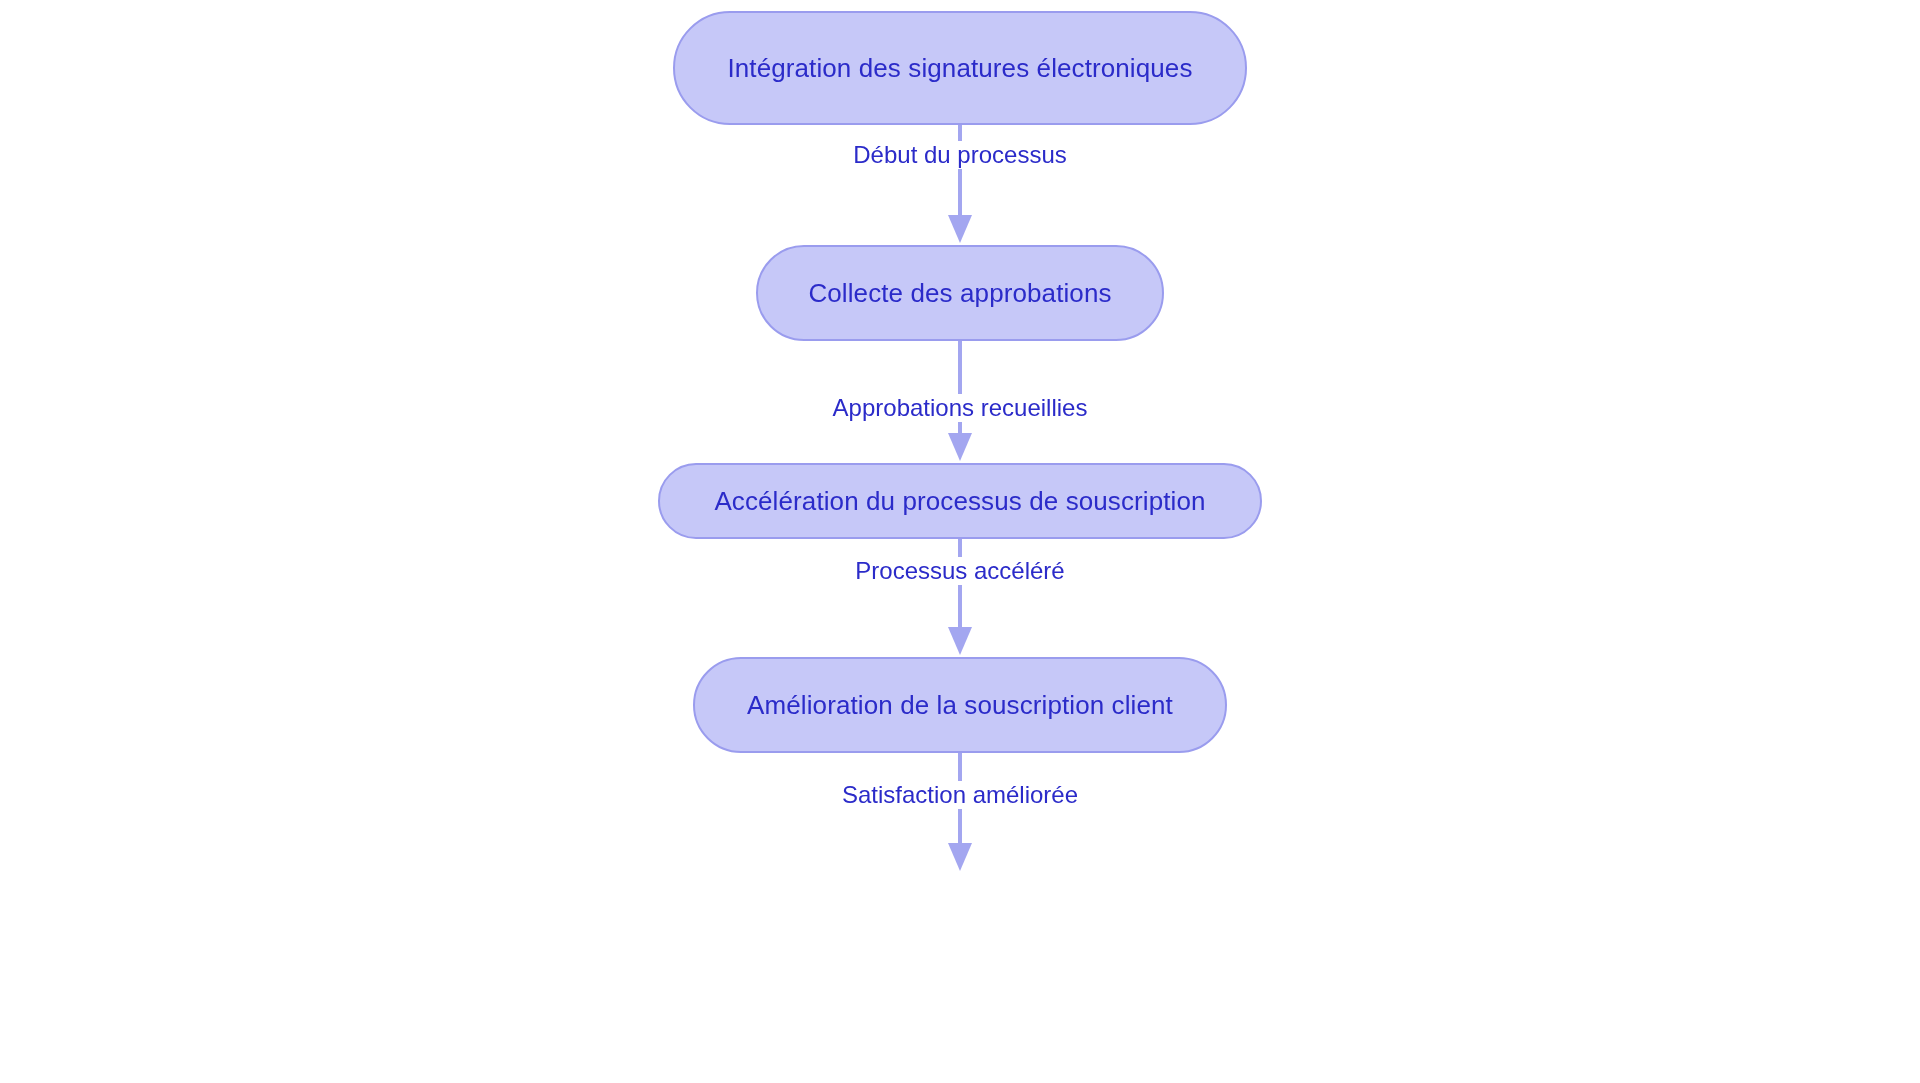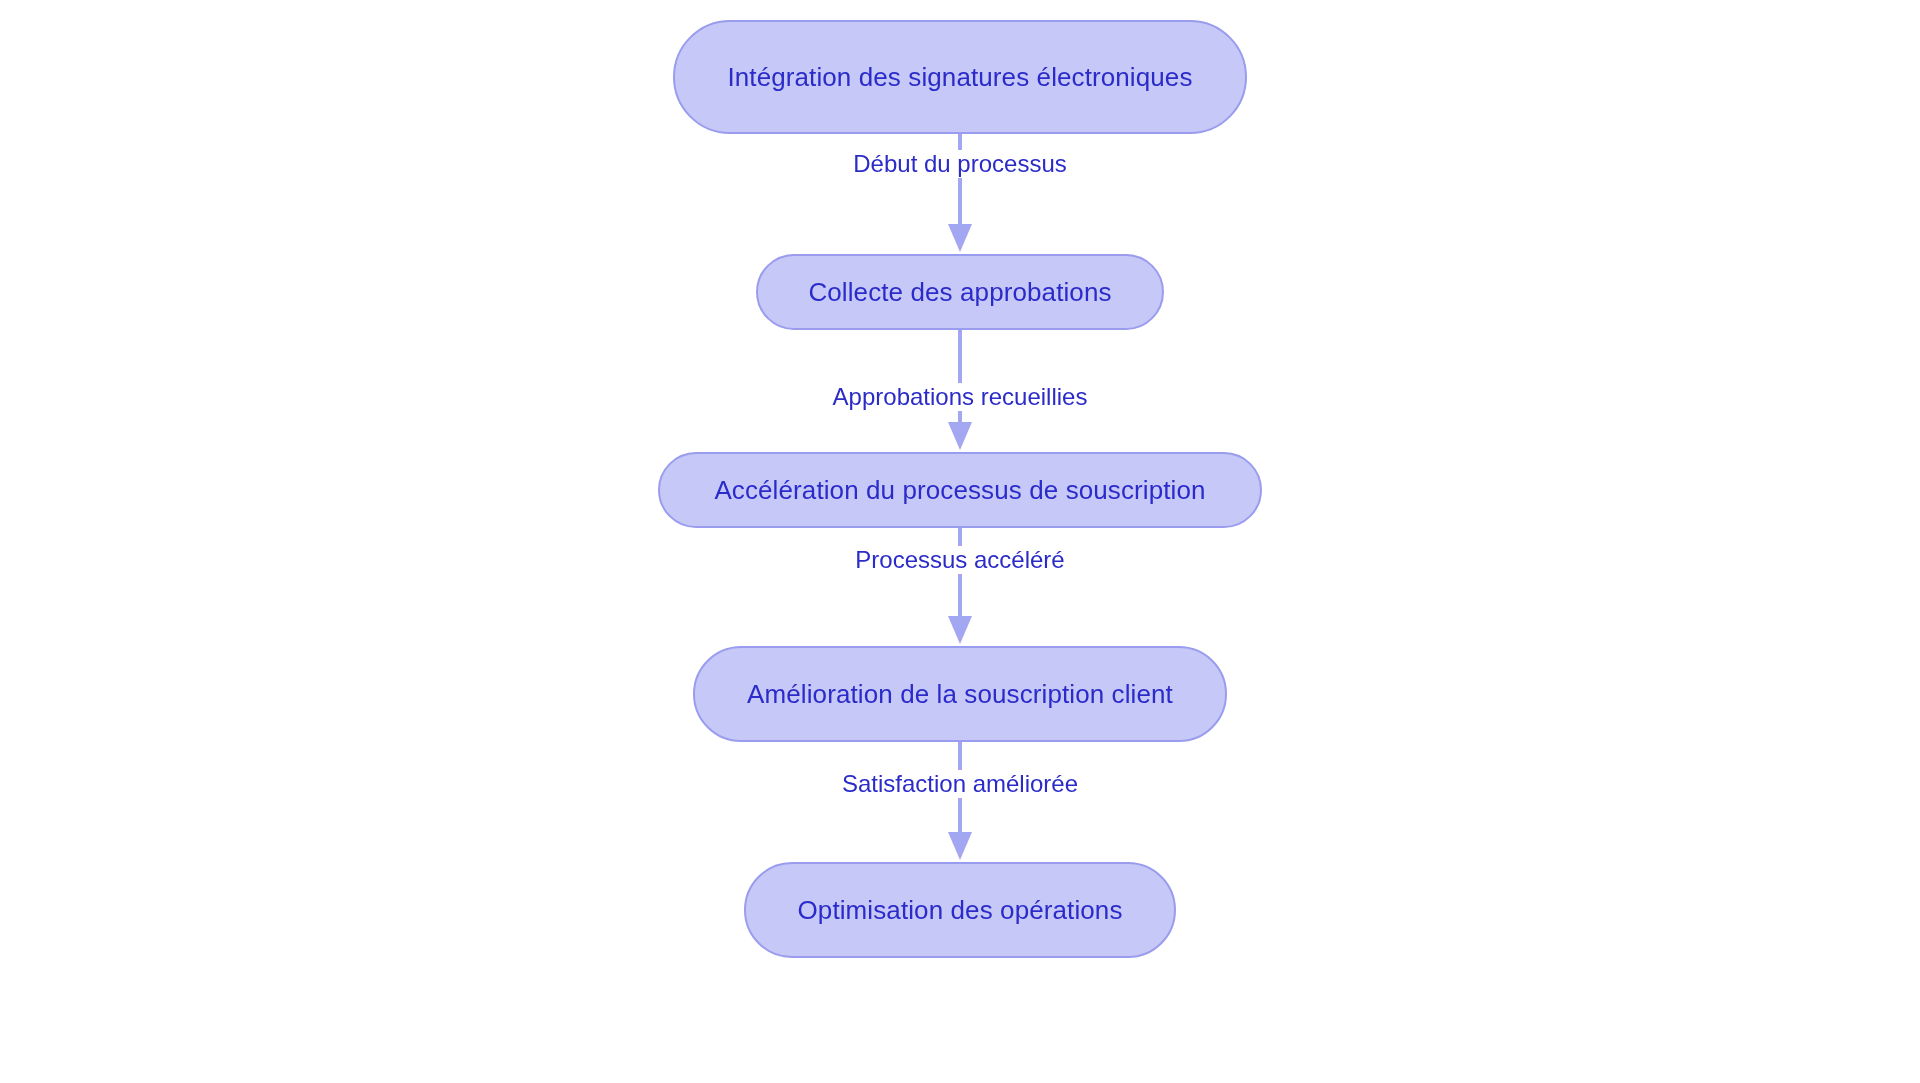--- a/index.html
+++ b/index.html
@@ -50,22 +50,22 @@
     white-space: nowrap;
     padding: 0 44px;
     height: 100px;
   }
   .node-label {
     color: #2b2bc9;
     font-size: 26px;
     white-space: nowrap;
   }
 
-  .node-1 { margin-top: 20px; height: 114px; border-radius: 58px; padding: 0 52px; }
-  .node-2 { height: 76px; padding: 0 50px; }
+  .node-1 { margin-top: 11px; height: 114px; border-radius: 58px; padding: 0 52px; }
+  .node-2 { height: 96px; padding: 0 50px; }
   .node-3 { height: 76px; padding: 0 54px; }
   .node-4 { height: 96px; padding: 0 52px; }
   .node-5 { height: 96px; padding: 0 52px; }
 
   
   .connector {
     position: relative;
     width: 420px;
     height: 122px;
     display: block;
@@ -148,18 +148,15 @@
     </div>
 
     <div class="connector conn-4">
       <svg viewBox="0 0 420 120" preserveAspectRatio="none">
         <line x1="210" y1="0" x2="210" y2="92" stroke="#a3a6f0" stroke-width="4"></line>
         <polygon points="198,90 222,90 210,118" fill="#a3a6f0"></polygon>
       </svg>
       <span class="edge-label c4">Satisfaction améliorée</span>
     </div>
 
-    <div class="node node-5">
-      <span class="node-label">Optimisation des opérations</span>
-    </div>
 
   </div>
 </div>
 
 </body></html>

